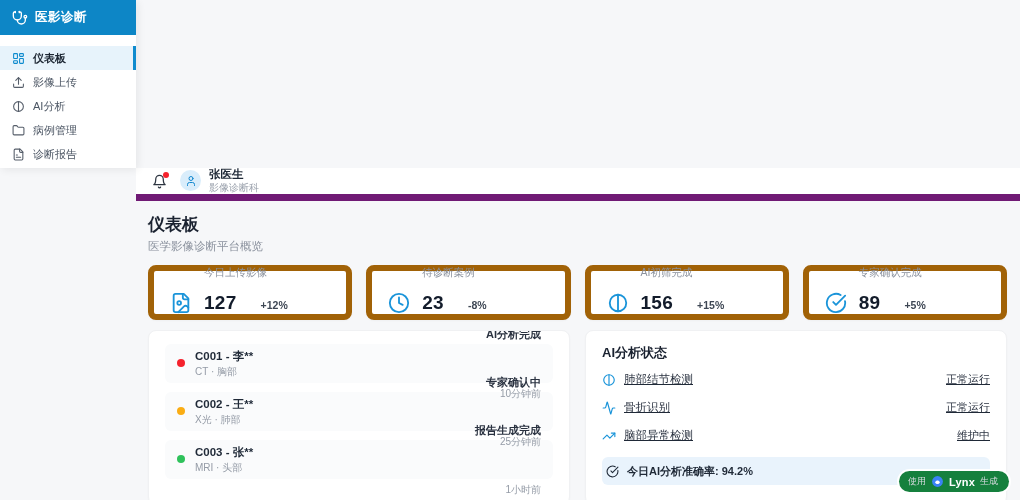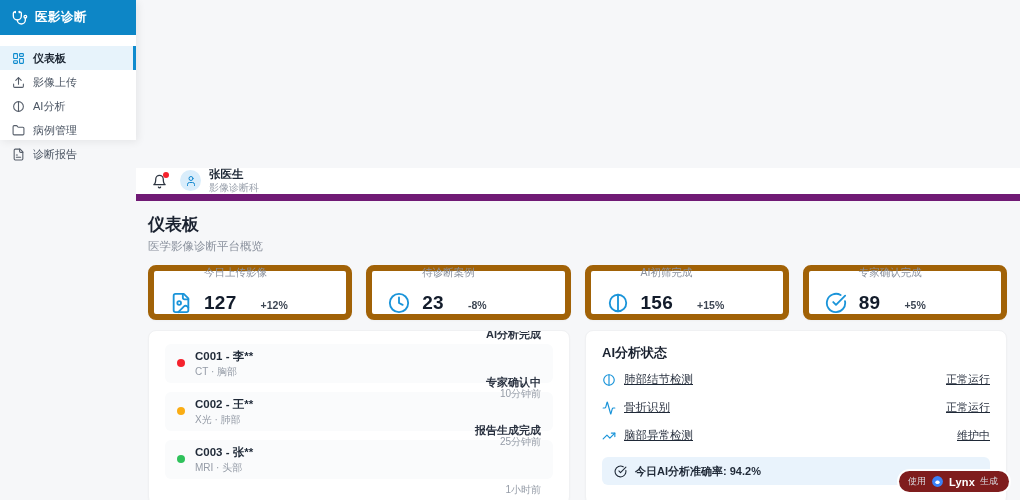--- a/index.html
+++ b/index.html
@@ -5,21 +5,21 @@
   * { margin:0; padding:0; box-sizing:border-box; }
   html,body { width:1020px; height:500px; overflow:hidden; }
   body {
     font-family:"Liberation Sans","DejaVu Sans",sans-serif;
     background:#f6f7f9; position:relative; color:#1f2937;
   }
   svg { display:block; }
 
   
   .sidebar {
-    position:absolute; left:0; top:0; width:136px; height:140px;
+    position:absolute; left:0; top:0; width:136px; height:168px;
     background:#ffffff; box-shadow:2px 2px 8px rgba(0,0,0,.07); z-index:5;
   }
   .logo {
     height:35px; background:#0d86c6; display:flex; align-items:center;
     padding-left:12px; gap:7px;
   }
   .logo-title { color:#fff; font-weight:bold; font-size:12.5px; letter-spacing:.5px; }
   .menu { padding-top:11px; }
   .menu-item {
     height:24px; display:flex; align-items:center; gap:8px;
@@ -89,28 +89,28 @@
   .case-time { font-size:10px; color:#949ba6; line-height:1.35;margin-top:45px; }
 
   .service-row { display:flex; align-items:center; justify-content:space-between; margin-bottom:13px;text-decoration:underline; }
   .service-left { display:flex; align-items:center; gap:8px; }
   .service-icon { color:#1a94d9; }
   .service-name { font-size:11.5px; color:#2a3240; }
   .service-status { font-size:11px; color:#2a3240; }
 
   .accuracy-banner {
     margin-top:14px; background:#e9f3fc; border-radius:6px; height:28px;
-    display:flex; align-items:center; gap:8px; padding:0 12px;
+    display:flex; align-items:center; gap:8px; padding:0 4px;
   }
   .accuracy-icon { color:#1f2937; }
   .accuracy-text { font-size:11px; font-weight:bold; color:#1f2937; }
 
   
   .lynx-badge {
-    position:absolute; right:11px; bottom:8px; background:#7f1d1d;
+    position:absolute; right:11px; bottom:8px; background:#15803d;
     border-radius:999px; display:flex; align-items:center; gap:5px;
     padding:4px 11px 4px 9px; box-shadow:0 0 0 2px rgba(255,255,255,.95);
     cursor:pointer; z-index:9;
   }
   .lynx-prefix,.lynx-suffix { color:#d8dbe0; font-size:9px; }
   .lynx-brand { color:#fff; font-size:11px; font-weight:bold; letter-spacing:.2px; }
 </style>
 </head>
 <body>
 

